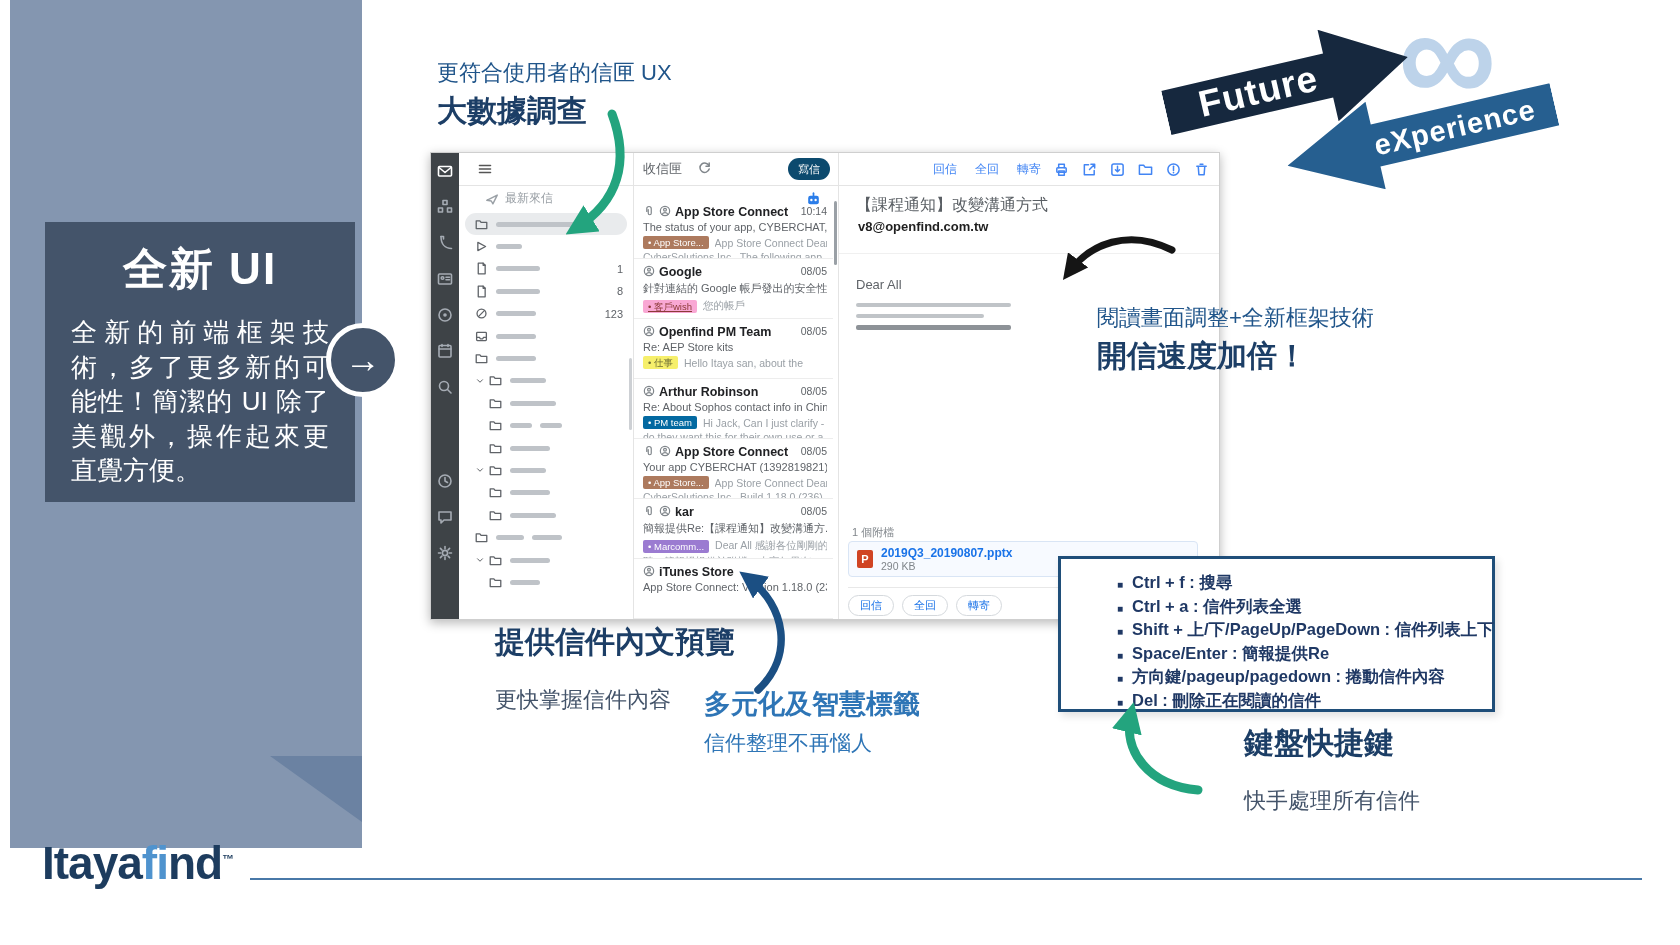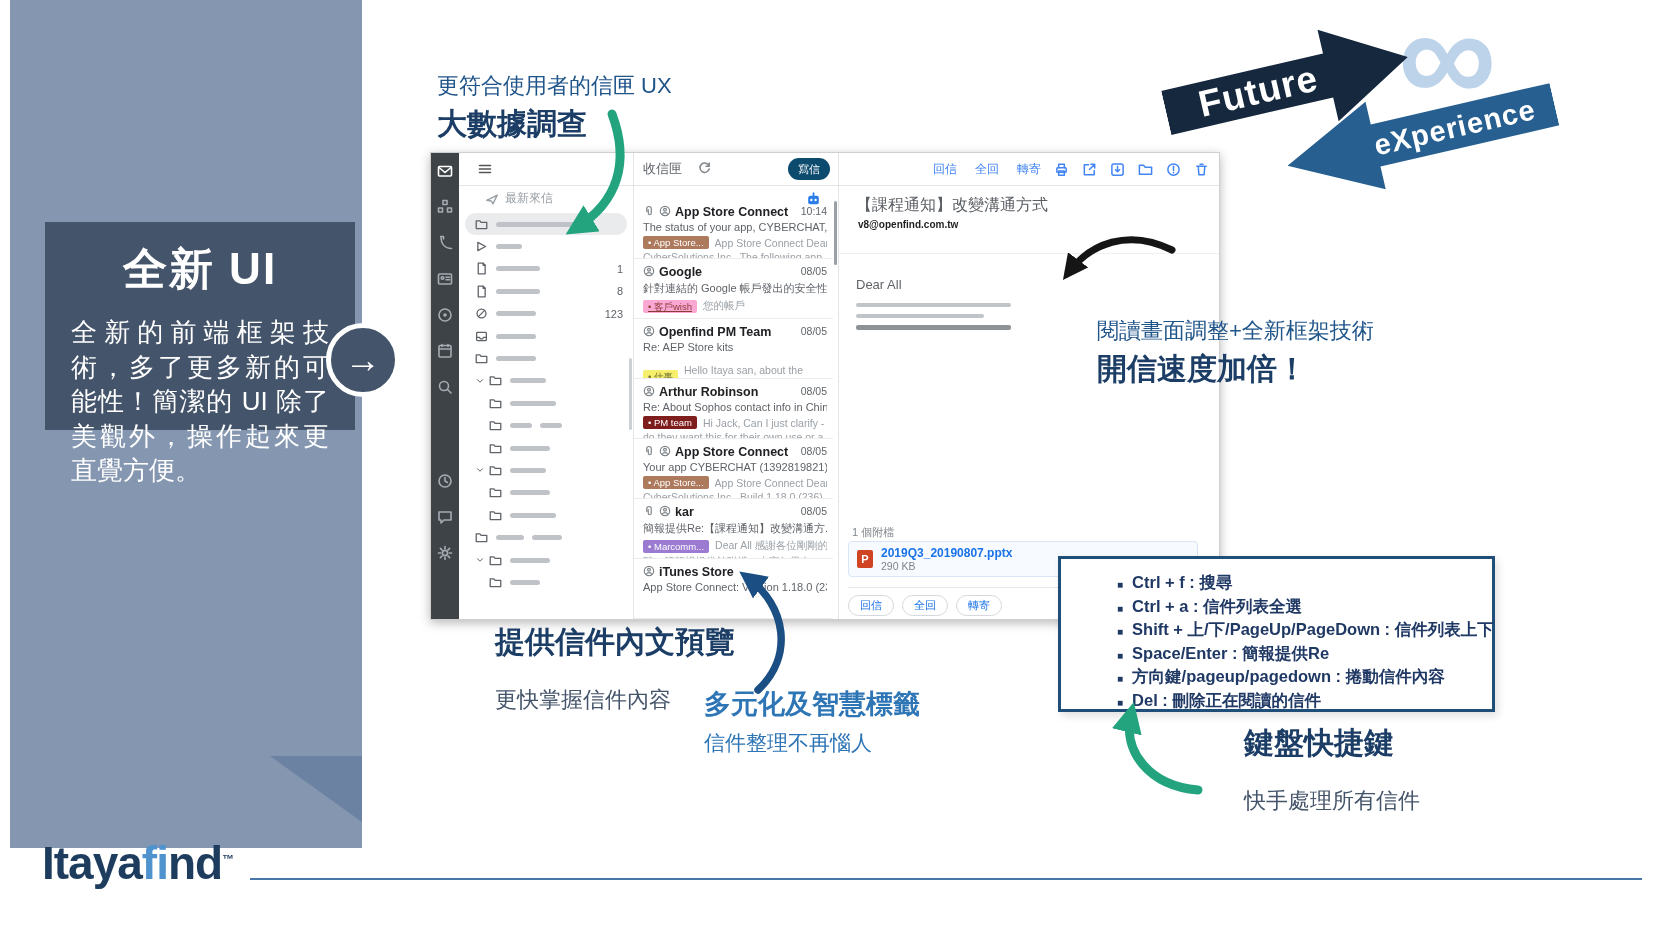--- a/index.html
+++ b/index.html
@@ -2,30 +2,30 @@
 <html><head>
 <meta charset="utf-8">
 <style>
   html,body{margin:0;padding:0;background:#e8e8e8;}
   .slide{position:relative;width:1680px;height:945px;background:#ffffff;overflow:hidden;
          font-family:"Liberation Sans","DejaVu Sans",sans-serif;}
   
   .panel-light{position:absolute;left:10px;top:0;width:352px;height:848px;background:#8496B0;}
   .panel-tail{position:absolute;left:270px;top:756px;width:92px;height:66px;background:#6B82A2;
               clip-path:polygon(0 0,100% 0,100% 100%);}
-  .panel-dark{position:absolute;left:45px;top:222px;width:310px;height:208px;background:#44546A;}
+  .panel-dark{position:absolute;left:45px;top:222px;width:310px;height:280px;background:#44546A;}
   .panel-title{margin-top:18px;text-align:center;color:#fff;font-size:44px;font-weight:bold;letter-spacing:2px;}
   .panel-body{margin:16px 26px 0 26px;color:#fff;font-size:26px;line-height:1.33;text-align:justify;}
   .panel-circle{position:absolute;left:326px;top:323px;width:74px;height:74px;border-radius:50%;
                 background:#44546A;border:5px solid #fff;box-sizing:border-box;
                 display:flex;align-items:center;justify-content:center;}
   .panel-circle span{color:#fff;font-size:36px;font-weight:bold;line-height:1;}
   
   .note{position:absolute;z-index:4;}
-  .note-sub{font-size:22px;color:#20558A;margin-top:13px;}
+  .note-sub{font-size:22px;color:#20558A;}
   .note-big{font-size:30px;font-weight:bold;color:#1C3E66;margin-top:3px;}
   .note-gray{font-size:22px;color:#44546A;margin-top:22px;}
   .note-blue1{font-size:27px;font-weight:bold;color:#2E75B6;}
   .note-blue2{font-size:21px;color:#2E75B6;margin-top:7px;}
   
   .infinity{position:absolute;left:1398px;top:-24px;font-size:138px;font-weight:bold;color:#BDD3EA;z-index:1;}
   .arrow-banner{position:absolute;z-index:3;}
   .arrow-right{left:1163px;top:38px;width:248px;height:94px;background:#16283E;transform:rotate(-13deg);
                clip-path:polygon(0 26%,67% 26%,67% 0,100% 50%,67% 100%,67% 74%,0 74%);}
   .arrow-right .atext{padding-left:34px;line-height:94px;color:#fff;font-size:37px;font-weight:bold;letter-spacing:1px;}
@@ -81,21 +81,21 @@
   .e-r3{margin-top:3px;display:flex;align-items:center;gap:6px;overflow:hidden;}
   .e-tag{display:inline-block;font-size:9.5px;line-height:13px;height:13px;padding:0 5px;border-radius:2px;white-space:nowrap;flex:none;}
   .e-snip{font-size:10.5px;color:#9AA0A6;white-space:nowrap;overflow:hidden;}
   .e-l4{margin-top:2px;font-size:10.5px;color:#9AA0A6;white-space:nowrap;overflow:hidden;}
   
   .r-toolbar{position:absolute;top:0;right:10px;height:32px;display:flex;align-items:center;}
   .r-link{font-size:12px;color:#4285F4;margin-left:18px;}
   .r-tbi{width:15px;height:15px;color:#4285F4;margin-left:13px;}
   .r-tbi svg{width:15px;height:15px;display:block;}
   .r-subject{position:absolute;left:18px;top:42px;font-size:16px;color:#5A5F64;}
-  .r-sender{position:absolute;left:20px;top:66px;font-size:10px;font-weight:bold;color:#1F1F1F;}
+  .r-sender{position:absolute;left:20px;top:66px;font-size:13px;font-weight:bold;color:#1F1F1F;}
   .r-hdiv{position:absolute;left:0;right:0;top:100px;height:1px;background:#F0F0F0;}
   .r-greet{position:absolute;left:18px;top:124px;font-size:13px;color:#5F6368;}
   .r-bar{position:absolute;left:18px;border-radius:2px;background:#C0C4C8;}
   .r-attlabel{position:absolute;left:14px;top:372px;font-size:11px;color:#80868B;}
   .r-card{position:absolute;left:10px;top:388px;width:350px;height:36px;background:#F7FAFF;border:1px solid #D9E5F5;
           border-radius:4px;display:flex;align-items:center;box-sizing:border-box;}
   .r-badge{width:16px;height:18px;margin-left:8px;background:#D04423;border-radius:2px;color:#fff;
            font-size:11px;font-weight:bold;text-align:center;line-height:18px;flex:none;}
   .r-fileinfo{margin-left:8px;line-height:1.2;}
   .r-fname{font-size:12px;font-weight:bold;color:#1A73E8;}
@@ -467,39 +467,39 @@
                   <circle cx="8" cy="8" r="6.2"></circle>
                   <circle cx="8" cy="6.3" r="1.9"></circle>
                   <path d="M4.2 12.5a4.3 4.3 0 0 1 7.6 0"></path>
                 </svg>
               </div>
               <div class="e-sender">Openfind PM Team</div>
               <div class="e-time">08/05</div>
             </div>
             <div class="e-l2">Re: AEP Store kits</div>
             <div class="e-r3">
-              <div class="e-tag" style="background: rgb(246, 239, 107); color: rgb(110, 110, 53); margin-top: 14px;">• 仕事</div>
+              <div class="e-tag" style="background: rgb(246, 239, 107); color: rgb(110, 110, 53);">• 仕事</div>
               <div class="e-snip">Hello Itaya san, about the</div>
             </div>
           </div>
           <div class="email-item">
             <div class="e-r1">
               <div class="e-ic">
                 <svg viewBox="0 0 16 16" fill="none" stroke="currentColor" stroke-width="1.6" stroke-linecap="round" stroke-linejoin="round">
                   <circle cx="8" cy="8" r="6.2"></circle>
                   <circle cx="8" cy="6.3" r="1.9"></circle>
                   <path d="M4.2 12.5a4.3 4.3 0 0 1 7.6 0"></path>
                 </svg>
               </div>
               <div class="e-sender">Arthur Robinson</div>
               <div class="e-time">08/05</div>
             </div>
             <div class="e-l2">Re: About Sophos contact info in Chin...</div>
             <div class="e-r3">
-              <div class="e-tag" style="background: #7f1d1d; color: rgb(255, 255, 255); text-align: center;">• PM team</div>
+              <div class="e-tag" style="background: #0369a1; color: rgb(255, 255, 255); text-align: center;">• PM team</div>
               <div class="e-snip">Hi Jack, Can I just clarify -</div>
             </div>
             <div class="e-l4">do they want this for their own use or a...</div>
           </div>
           <div class="email-item">
             <div class="e-r1">
               <div class="e-ic">
                 <svg viewBox="0 0 16 16" fill="none" stroke="currentColor" stroke-width="1.6" stroke-linecap="round" stroke-linejoin="round">
                   <path d="M5 8.5V5a3 3 0 0 1 6 0v6a2 2 0 0 1-4 0V6"></path>
                 </svg>

